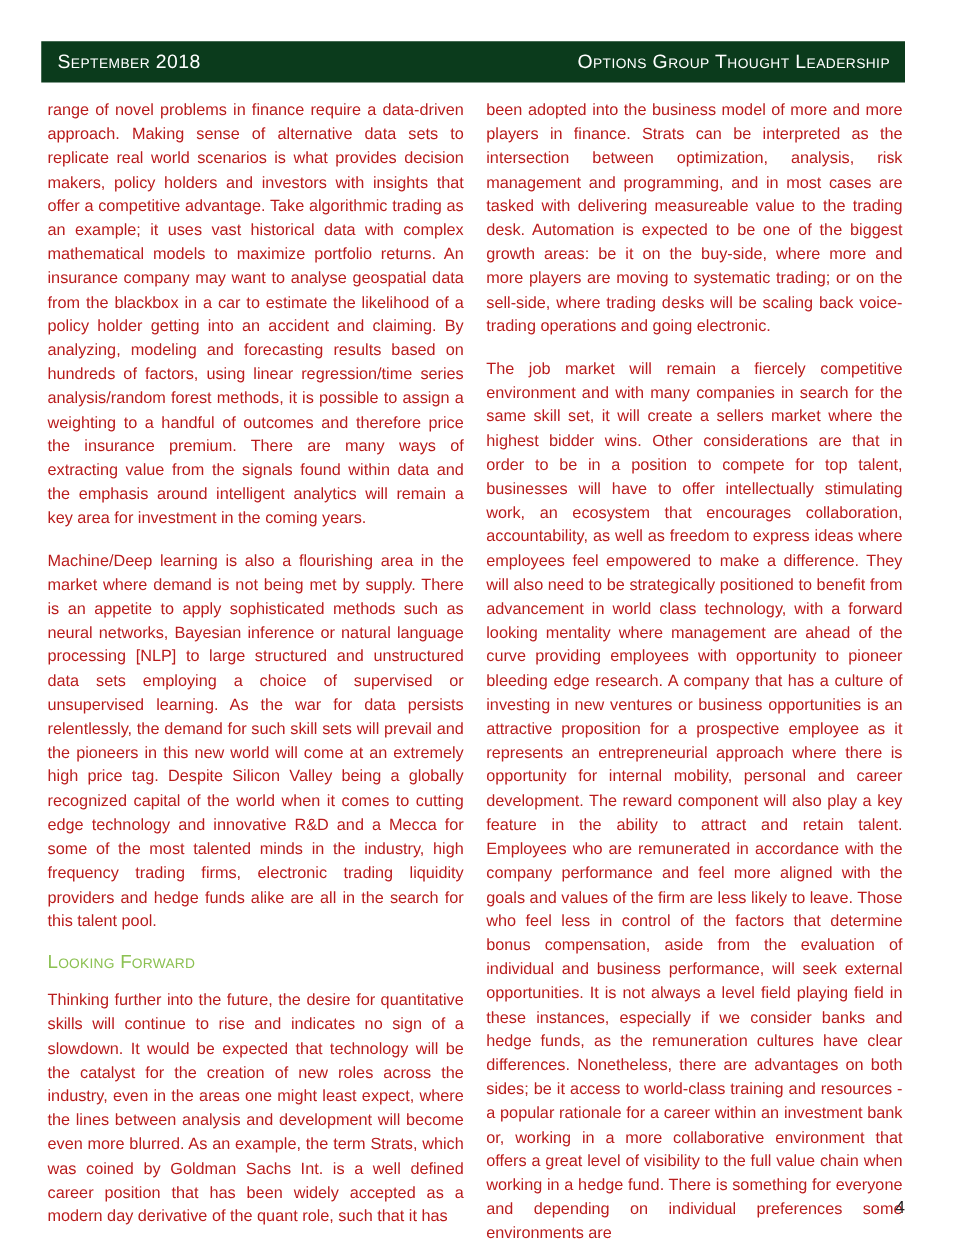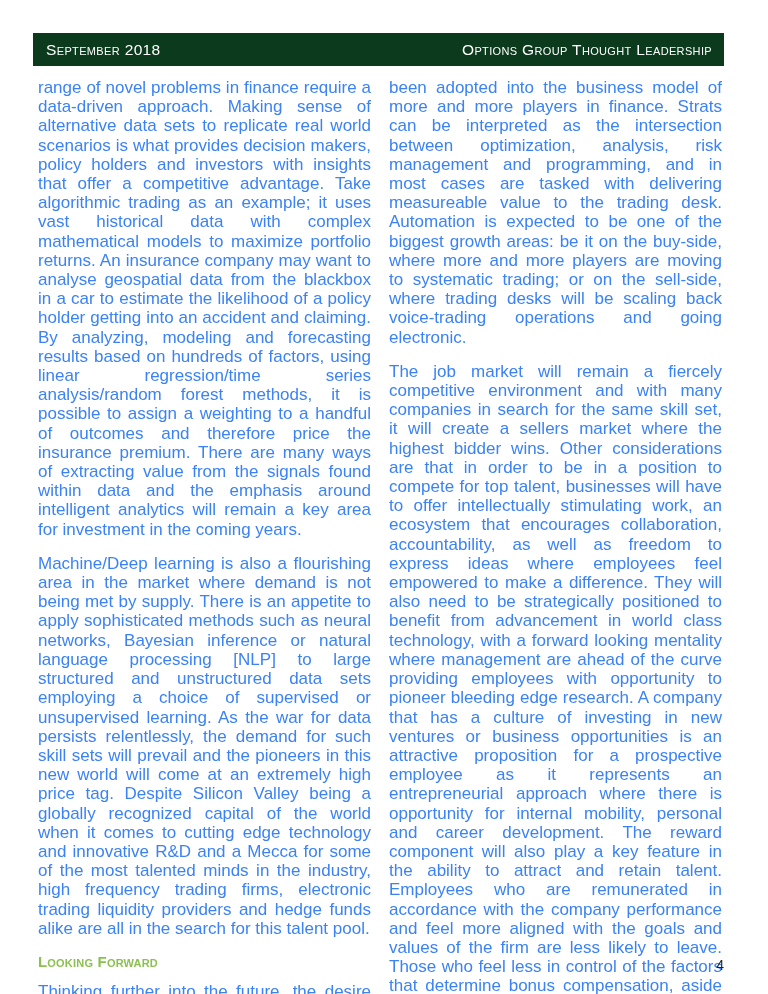--- a/index.html
+++ b/index.html
@@ -58,35 +58,35 @@
     width: 684px;
     display: flex;
     justify-content: space-between;
   }
   .col {
     width: 333px;
   }
 
   p.body {
     margin: 0 0 15px 0;
-    font-size: 17px;
+    font-size: 13px;
     line-height: 19.2px;
     text-align: justify;
     text-justify: inter-word;
-    color: #3b82f6;
+    color: #b91c1c;
     hyphens: none;
   }
   p.body:last-child {
     margin-bottom: 6px;
   }
 
   h2.section-heading {
     margin: 8px 0 12px 0;
     font-size: 15px;
-    font-weight: bold;
+    font-weight: normal;
     font-variant: small-caps;
     letter-spacing: 0.2px;
     color: #8cc152;
     line-height: 1.15;
   }
 
   
   .page-number {
     position: absolute;
     right: 44px;

